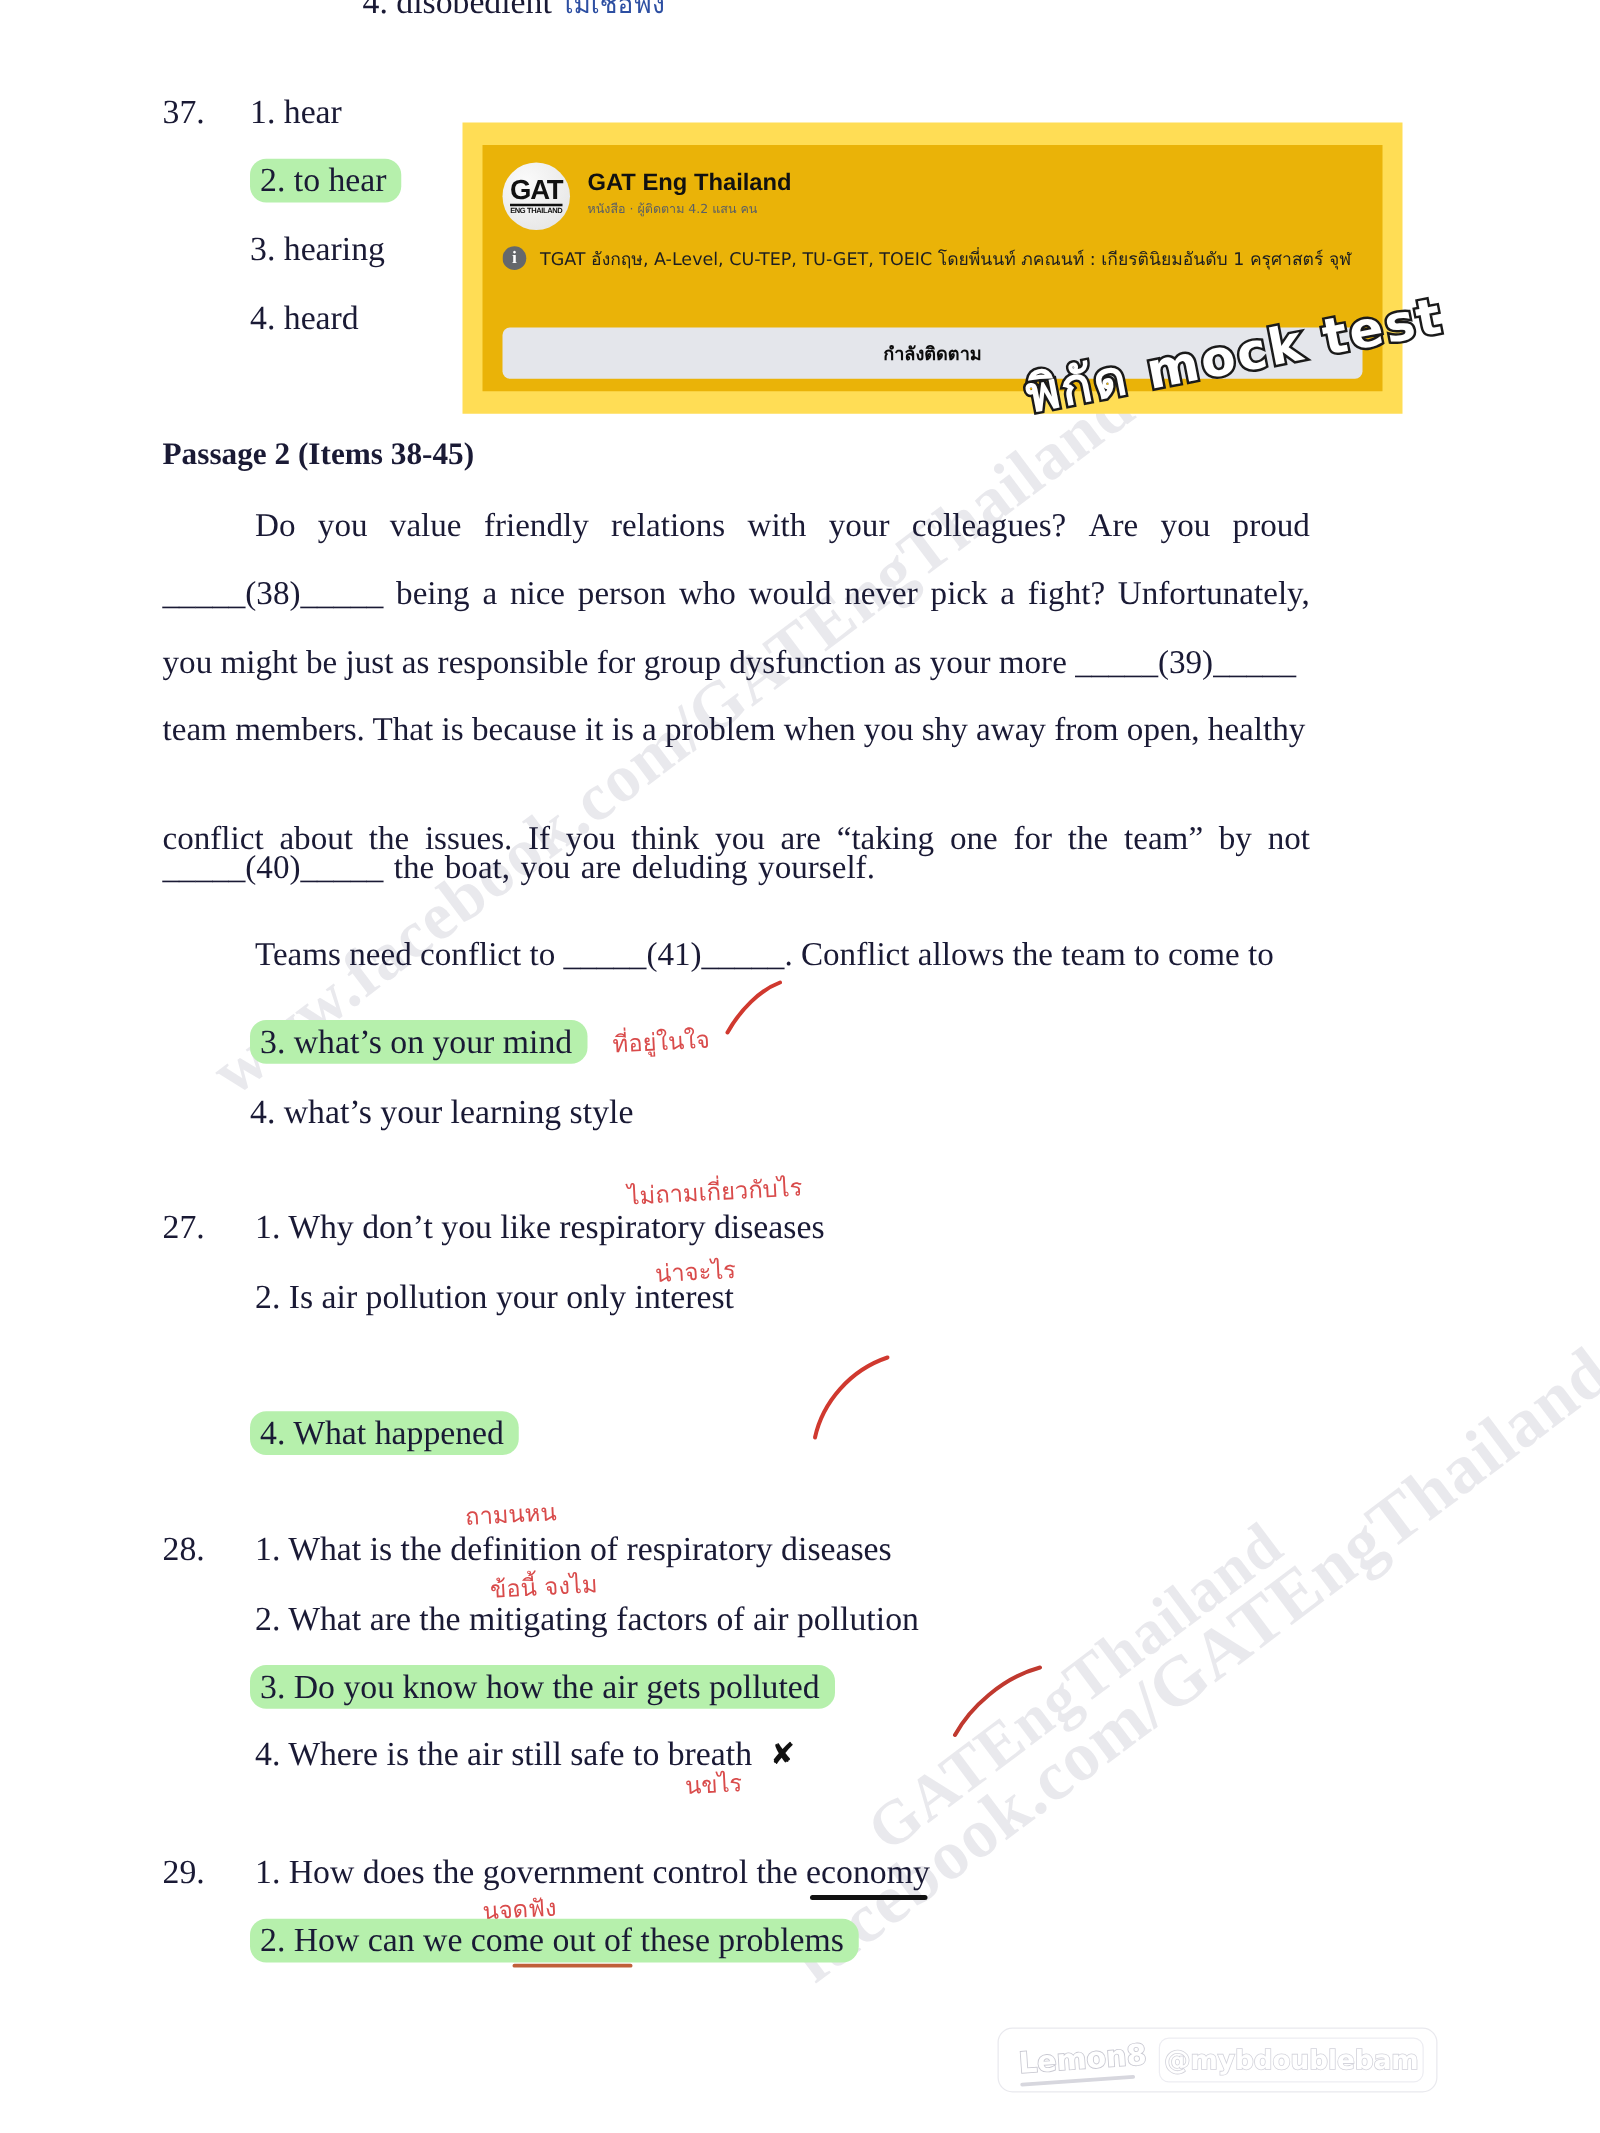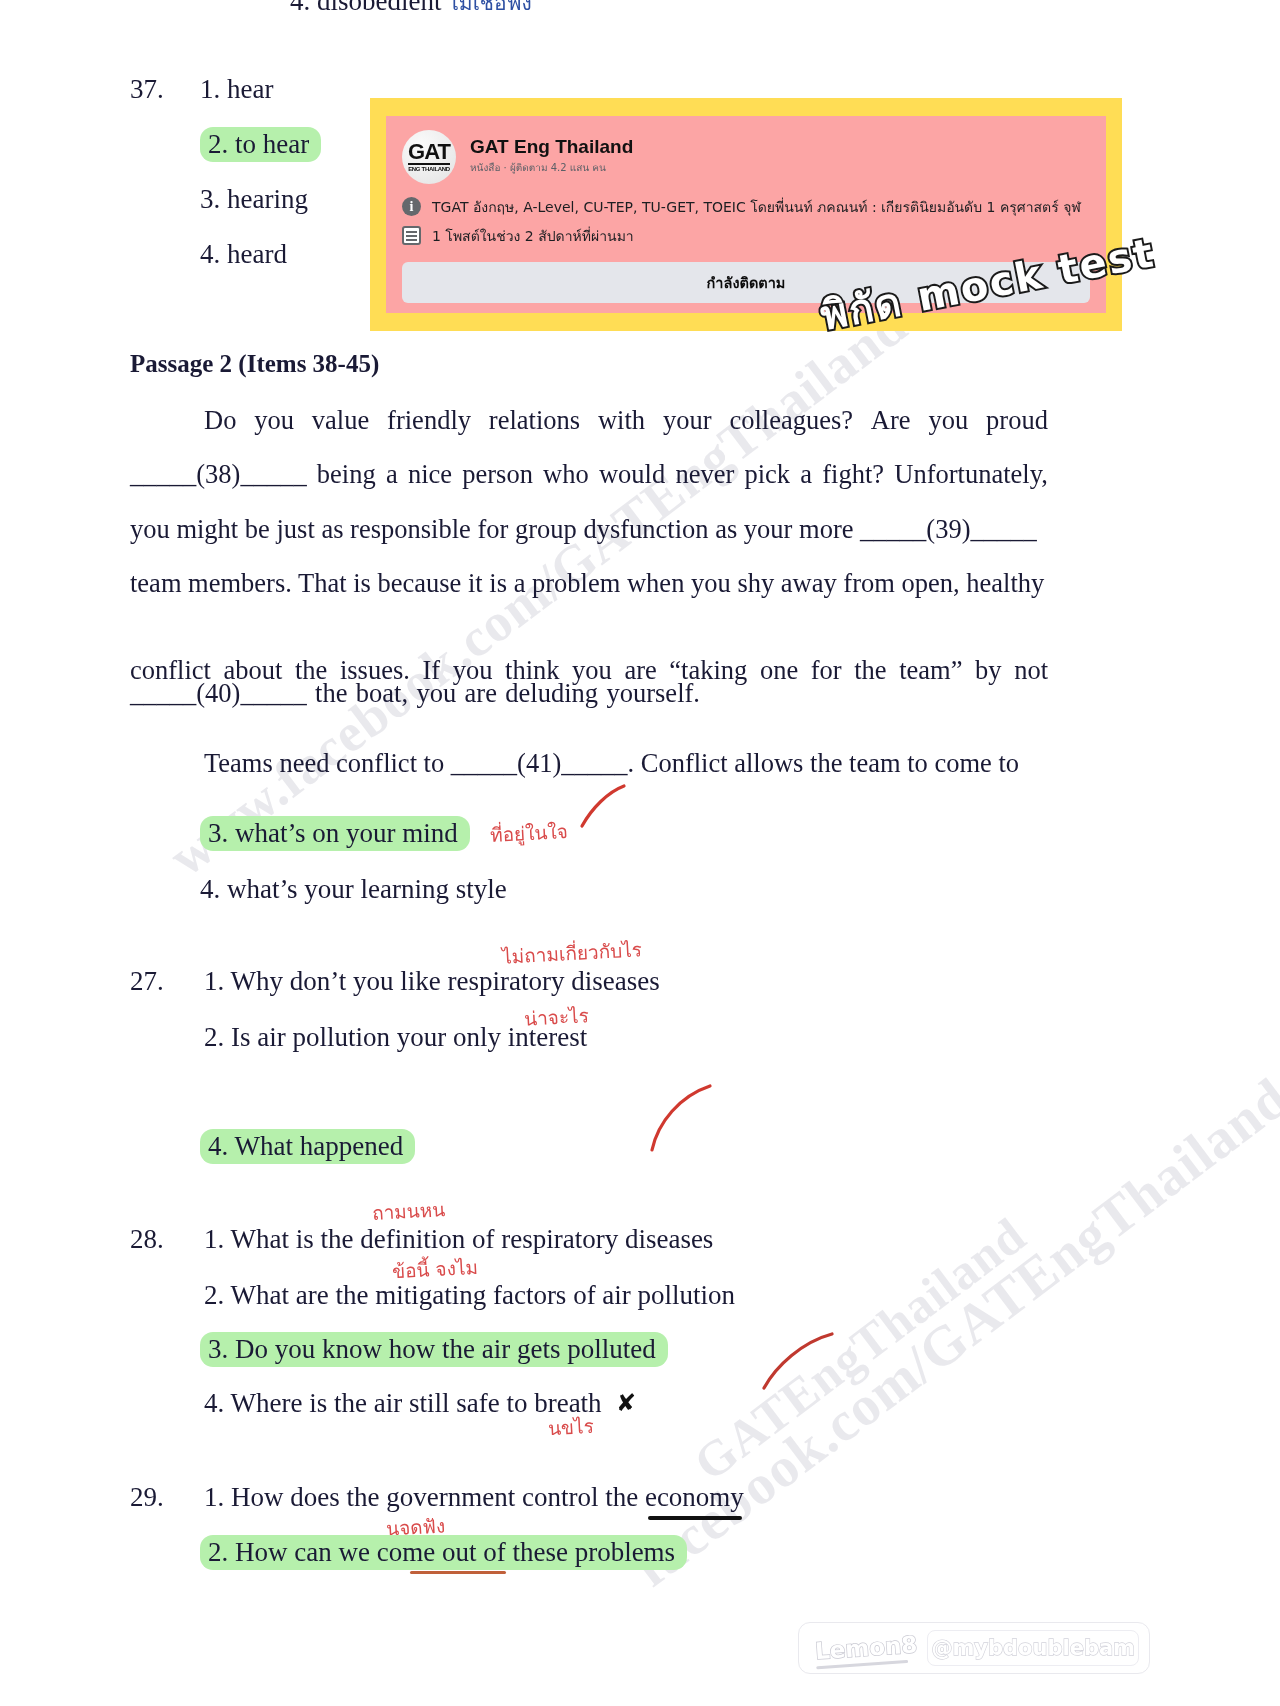--- a/index.html
+++ b/index.html
@@ -45,21 +45,21 @@
 
   
   .fbwrap{
     position:absolute;left:370px;top:98px;width:752px;height:233px;
     background:#ffdd55;
     box-sizing:border-box;
     padding:18px 16px;
   }
   .fbcard{
     width:100%;height:100%;
-    background:#fca5a5;
+    background:#eab308;
     box-sizing:border-box;
     padding:14px 16px 10px 16px;
     font-family:"Liberation Sans","DejaVu Sans",sans-serif;
     display:flex;flex-direction:column;
   }
   .fbhead{display:flex;align-items:center;gap:14px;}
   .fblogo{
     width:54px;height:54px;border-radius:50%;
     background:radial-gradient(circle at 35% 30%,#fbfbfb,#e2e2e2);
     display:flex;flex-direction:column;align-items:center;justify-content:center;
@@ -170,24 +170,20 @@
         <div>
           <div class="fbname">GAT Eng Thailand</div>
           <div class="fbmeta">หนังสือ · ผู้ติดตาม 4.2 แสน คน</div>
         </div>
       </div>
       <div class="fbrows">
         <div class="fbrow">
           <div class="ic ic-info">i</div>
           <span>TGAT อังกฤษ, A-Level, CU-TEP, TU-GET, TOEIC โดยพี่นนท์ ภคณนท์ : เกียรตินิยมอันดับ 1 ครุศาสตร์ จุฬ</span>
         </div>
-        <div class="fbrow">
-          <div class="ic ic-doc"></div>
-          <span>1 โพสต์ในช่วง 2 สัปดาห์ที่ผ่านมา</span>
-        </div>
       </div>
       <div class="fbbtn">กำลังติดตาม</div>
     </div>
   </div>
 
   <div class="sticker">พิกัด mock test</div>
 
   <div class="passage-title">Passage 2 (Items 38-45)</div>
 
   <div class="pline just" style="top:405px;left:204px;width:844px;">

